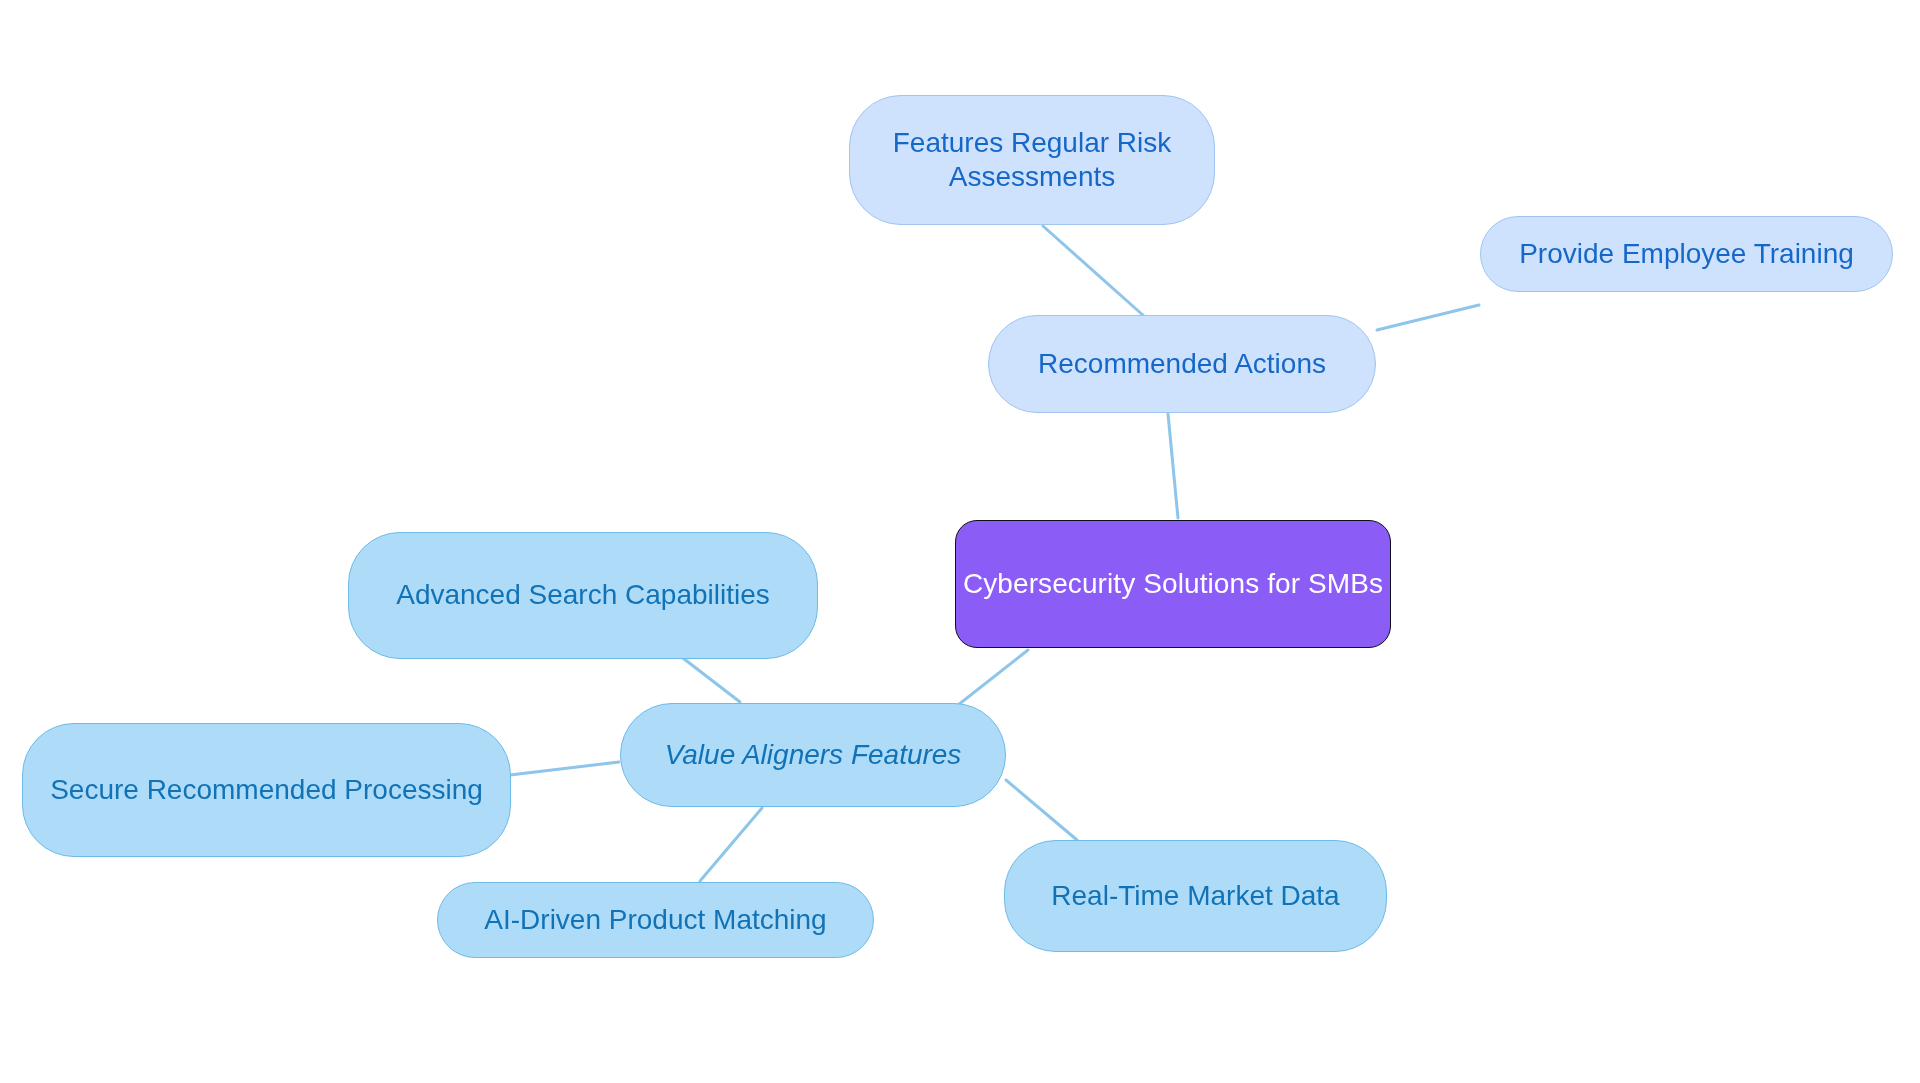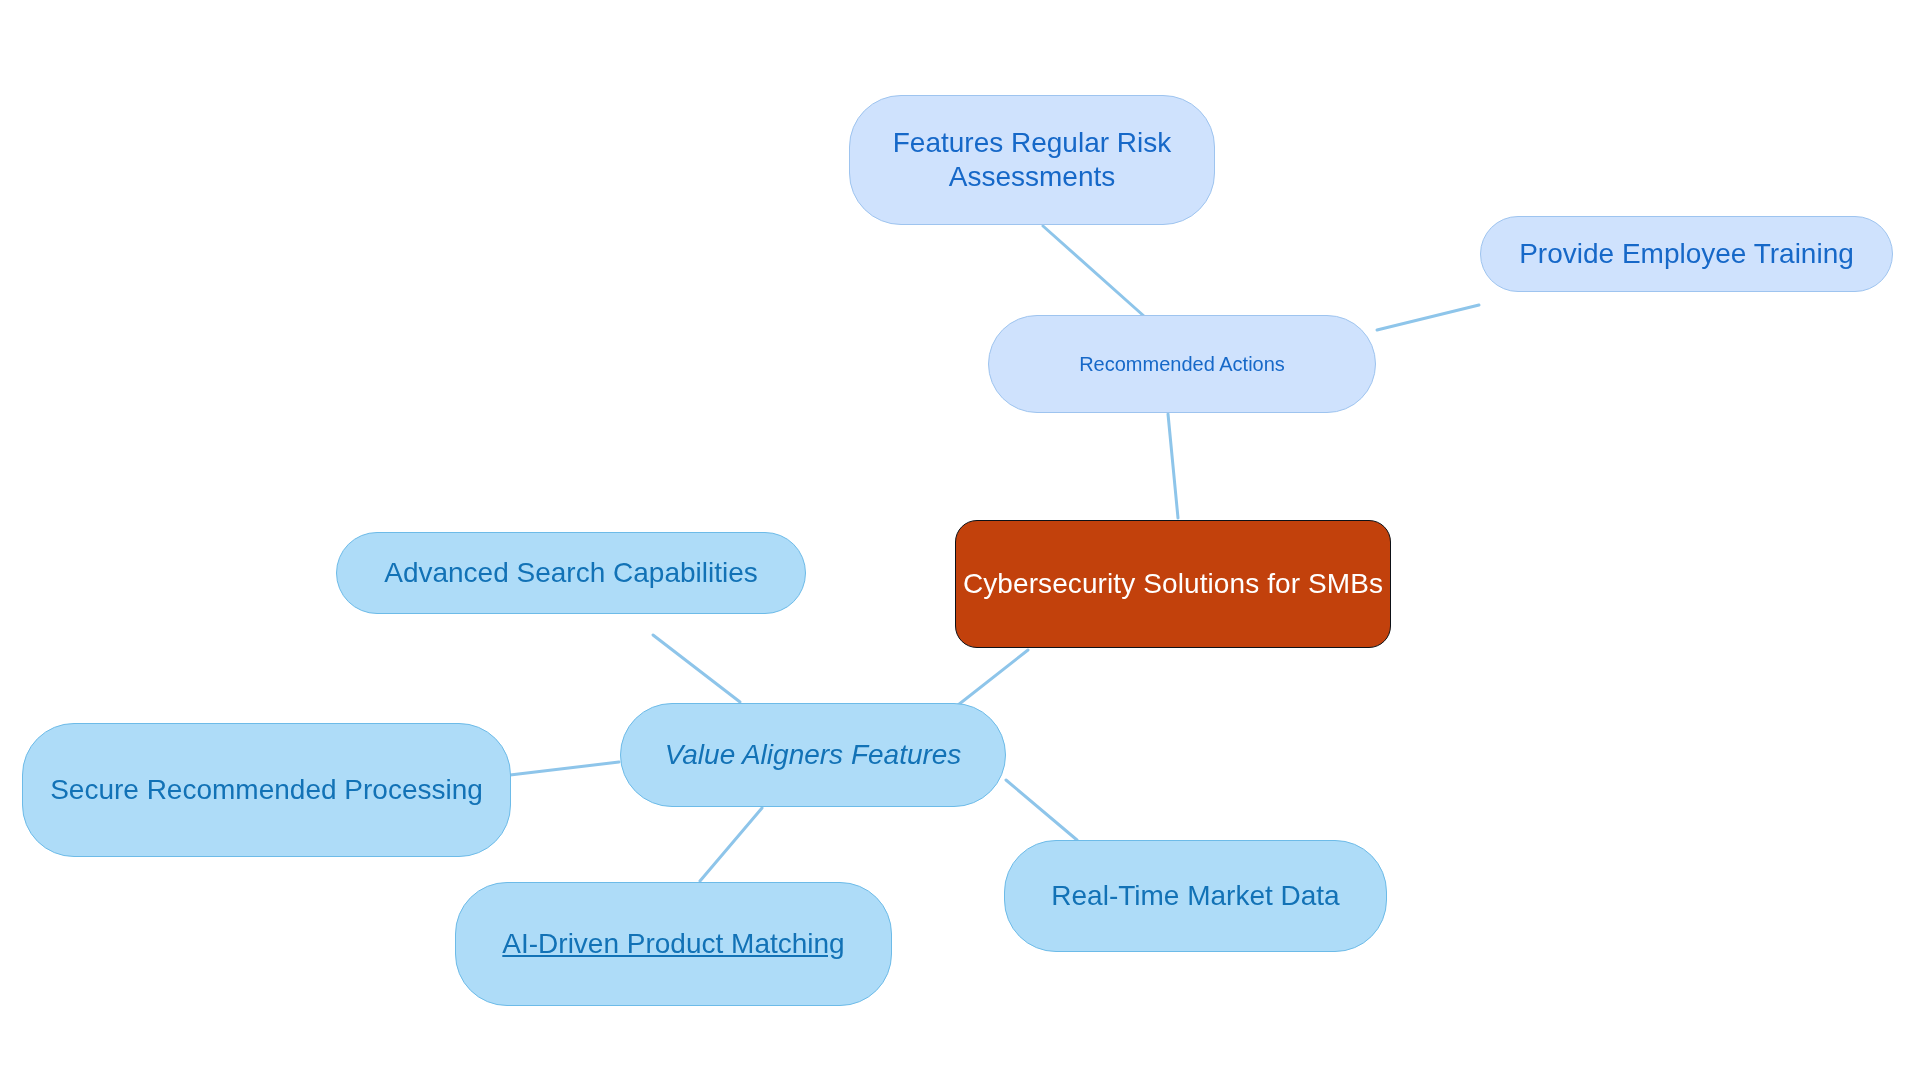--- a/index.html
+++ b/index.html
@@ -29,33 +29,33 @@
     box-sizing: border-box;
     display: flex;
     align-items: center;
     justify-content: center;
     text-align: center;
     line-height: 1.22;
     white-space: pre-line;
     z-index: 5;
   }
   .node-root {
-    background: #c2410c;
+    background: #8b5cf6;
     color: #ffffff;
     border: 1px solid #0d1117;
     border-radius: 22px;
     font-size: 28px;
     letter-spacing: 0.1px;
   }
   .node-branch-actions {
     background: #cfe2fd;
     color: #1668c8;
     border: 1.5px solid #9ec4ef;
     border-radius: 52px;
-    font-size: 20px;
+    font-size: 28px;
   }
   .node-leaf-actions {
     background: #cfe2fd;
     color: #1668c8;
     border: 1.5px solid #9ec4ef;
     border-radius: 52px;
     font-size: 28px;
   }
   .node-branch-features {
     background: #aedcf8;
@@ -86,18 +86,18 @@
       <line x1="762" y1="808" x2="700" y2="881" stroke="#8ec5ea" stroke-width="3" stroke-linecap="round"></line>
       <line x1="1006" y1="780" x2="1077" y2="840" stroke="#8ec5ea" stroke-width="3" stroke-linecap="round"></line>
     </svg>
   <div id="node-layer">
       <div class="node node-root" style="left: 955px; top: 520px; width: 436px; height: 128px;">Cybersecurity Solutions for SMBs</div>
       <div class="node node-branch-actions" style="left: 988px; top: 315px; width: 388px; height: 98px;">Recommended Actions</div>
       <div class="node node-leaf-actions" style="left: 849px; top: 95px; width: 366px; height: 130px;">Features Regular Risk
 Assessments</div>
       <div class="node node-leaf-actions" style="left: 1480px; top: 216px; width: 413px; height: 76px;">Provide Employee Training</div>
       <div class="node node-branch-features" style="left: 620px; top: 703px; width: 386px; height: 104px; font-style: italic;">Value Aligners Features</div>
-      <div class="node node-leaf-features" style="left: 336px; top: 532px; width: 470px; height: 82px;">Advanced Search Capabilities</div>
+      <div class="node node-leaf-features" style="left: 348px; top: 532px; width: 470px; height: 127px;">Advanced Search Capabilities</div>
       <div class="node node-leaf-features" style="left: 22px; top: 723px; width: 489px; height: 134px;">Secure Recommended Processing</div>
-      <div class="node node-leaf-features" style="left: 455px; top: 882px; width: 437px; height: 124px; text-decoration: underline;">AI-Driven Product Matching</div>
+      <div class="node node-leaf-features" style="left: 437px; top: 882px; width: 437px; height: 76px;">AI-Driven Product Matching</div>
       <div class="node node-leaf-features" style="left: 1004px; top: 840px; width: 383px; height: 112px;">Real-Time Market Data</div>
     </div>
 </div>
 
 </body></html>

